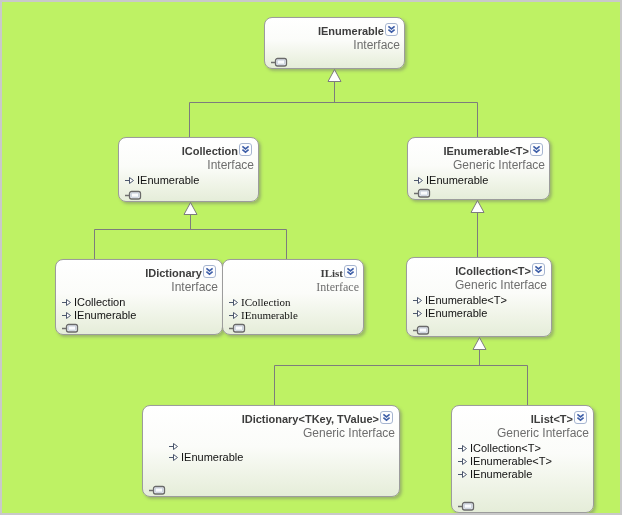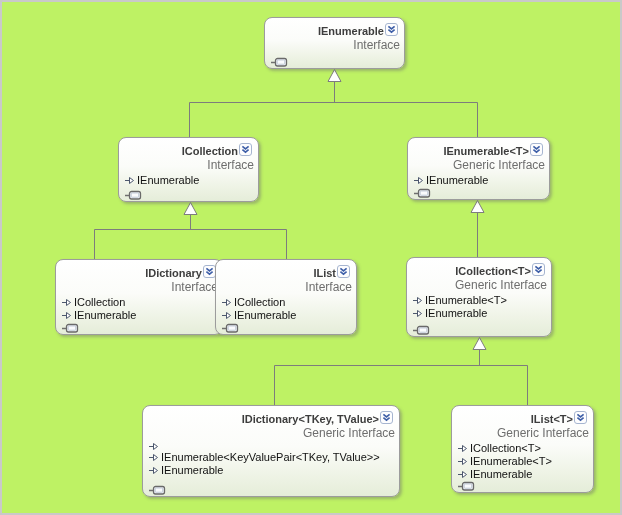--- a/index.html
+++ b/index.html
@@ -40,24 +40,24 @@
   .chev-btn{
     position:absolute;top:5px;right:6px;width:13px;height:13px;
     padding:0;border:0;background:transparent;cursor:pointer;
   }
   .lollipop{position:absolute;left:6px;bottom:4px;width:17px;height:10px;}
   
   .n0{left:262px;top:15px;width:141px;height:52px;}
   .n1{left:116px;top:135px;width:141px;height:65px;}
   .n2{left:405px;top:135px;width:143px;height:63px;}
   .n3{left:18px; top:257px;width:168px;height:76px;margin-left:35px;}
-  .n4{left:213px;top:257px;width:142px;height:76px;}
+  .n4{left:220px;top:257px;width:142px;height:76px;font-family:Liberation Serif, serif;}
   .n5{left:404px;top:255px;width:146px;height:80px;}
-  .n6{left:140px;top:403px;width:258px;height:92px;}
-  .n7{left:449px;top:403px;width:143px;height:88px;}
+  .n6{left:140px;top:403px;width:258px;height:92px;padding-left:20px;}
+  .n7{left:449px;top:403px;width:143px;height:108px;}
 </style>
 </head>
 <body>
 
 <svg width="0" height="0" style="position:absolute">
   <defs>
     <g id="chev-icon">
       <rect x="0.5" y="0.5" width="12" height="12" rx="2.5" fill="#fdfdfe" stroke="#a6b5d0"></rect>
       <path d="M3.4 3.3 L6.5 5.9 L9.6 3.3" fill="none" stroke="#3e5fa8" stroke-width="1.6"></path>
       <path d="M3.4 6.6 L6.5 9.2 L9.6 6.6" fill="none" stroke="#3e5fa8" stroke-width="1.6"></path>
@@ -225,26 +225,20 @@
     <div class="members">
       <div class="member">
           <svg width="11" height="9">
             <use href="#inh-arrow"></use>
           </svg>
         </div>
       <div class="member">
           <svg width="11" height="9">
             <use href="#inh-arrow"></use>
           </svg>
-          <span>IEnumerable&lt;KeyValuePair&lt;TKey, TValue&gt;&gt;</span>
-        </div>
-      <div class="member">
-          <svg width="11" height="9">
-            <use href="#inh-arrow"></use>
-          </svg>
           <span>IEnumerable</span>
         </div>
     </div>
     <button class="chev-btn"><svg width="13" height="13">
           <use href="#chev-icon"></use>
         </svg></button>
     <span class="lollipop"><svg width="17" height="11">
           <use href="#lolli"></use>
         </svg></span>
   </div>

